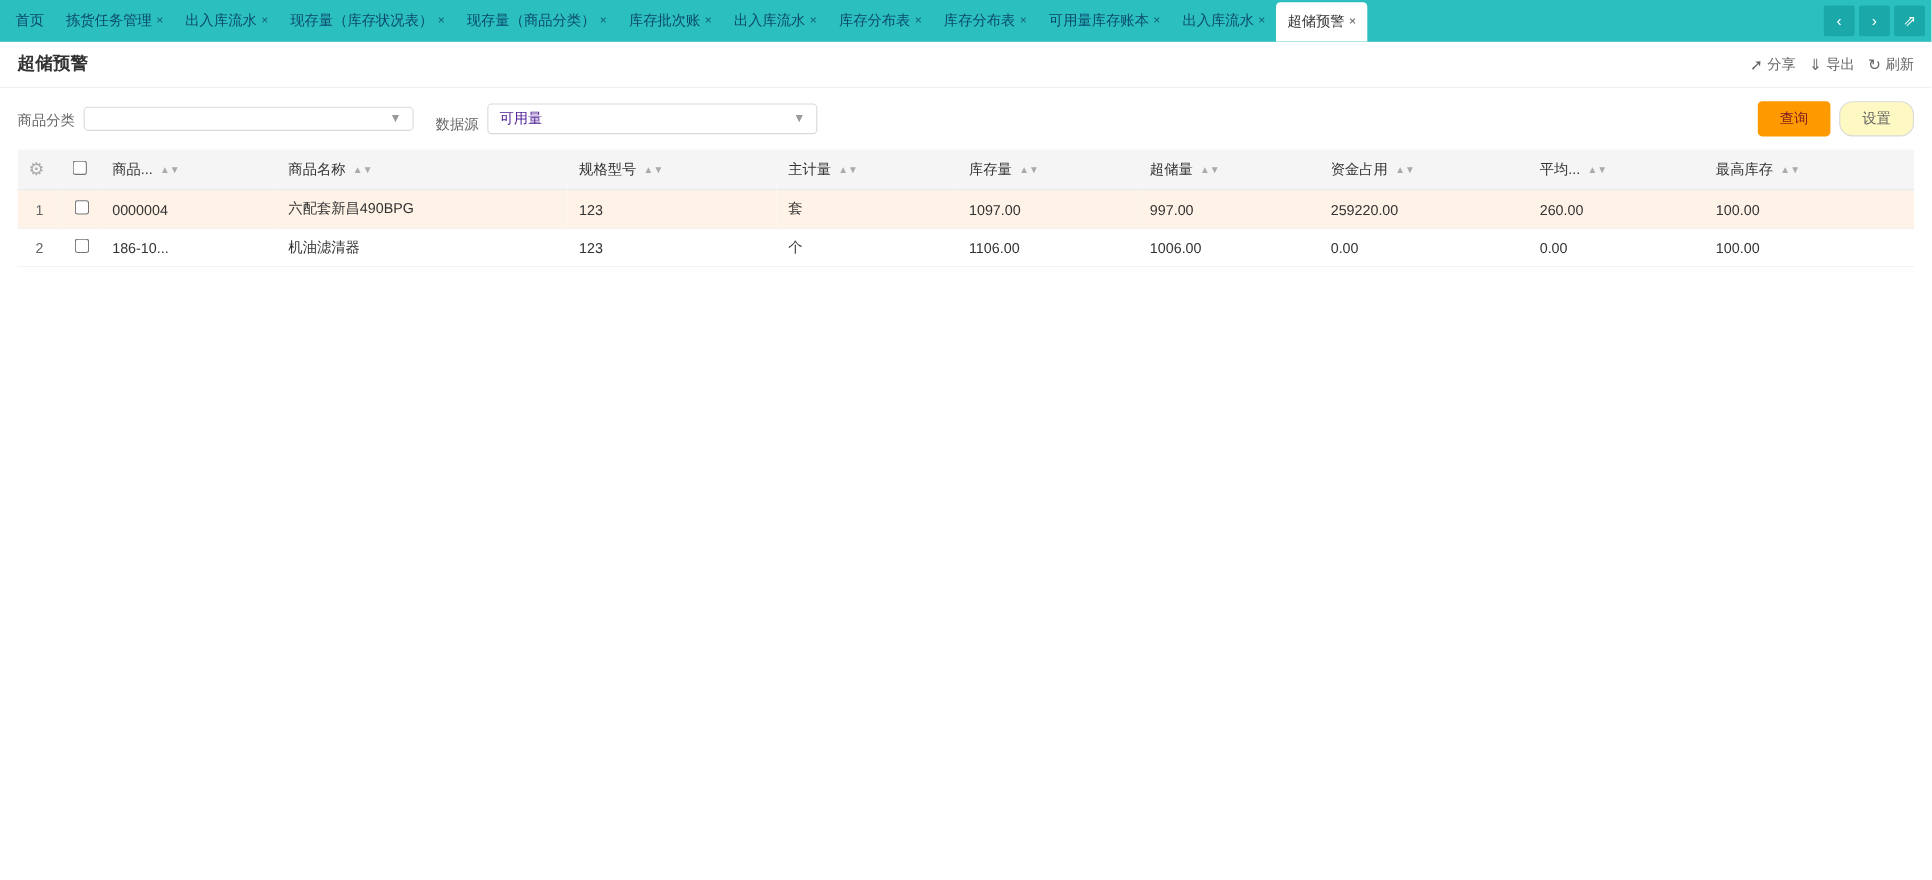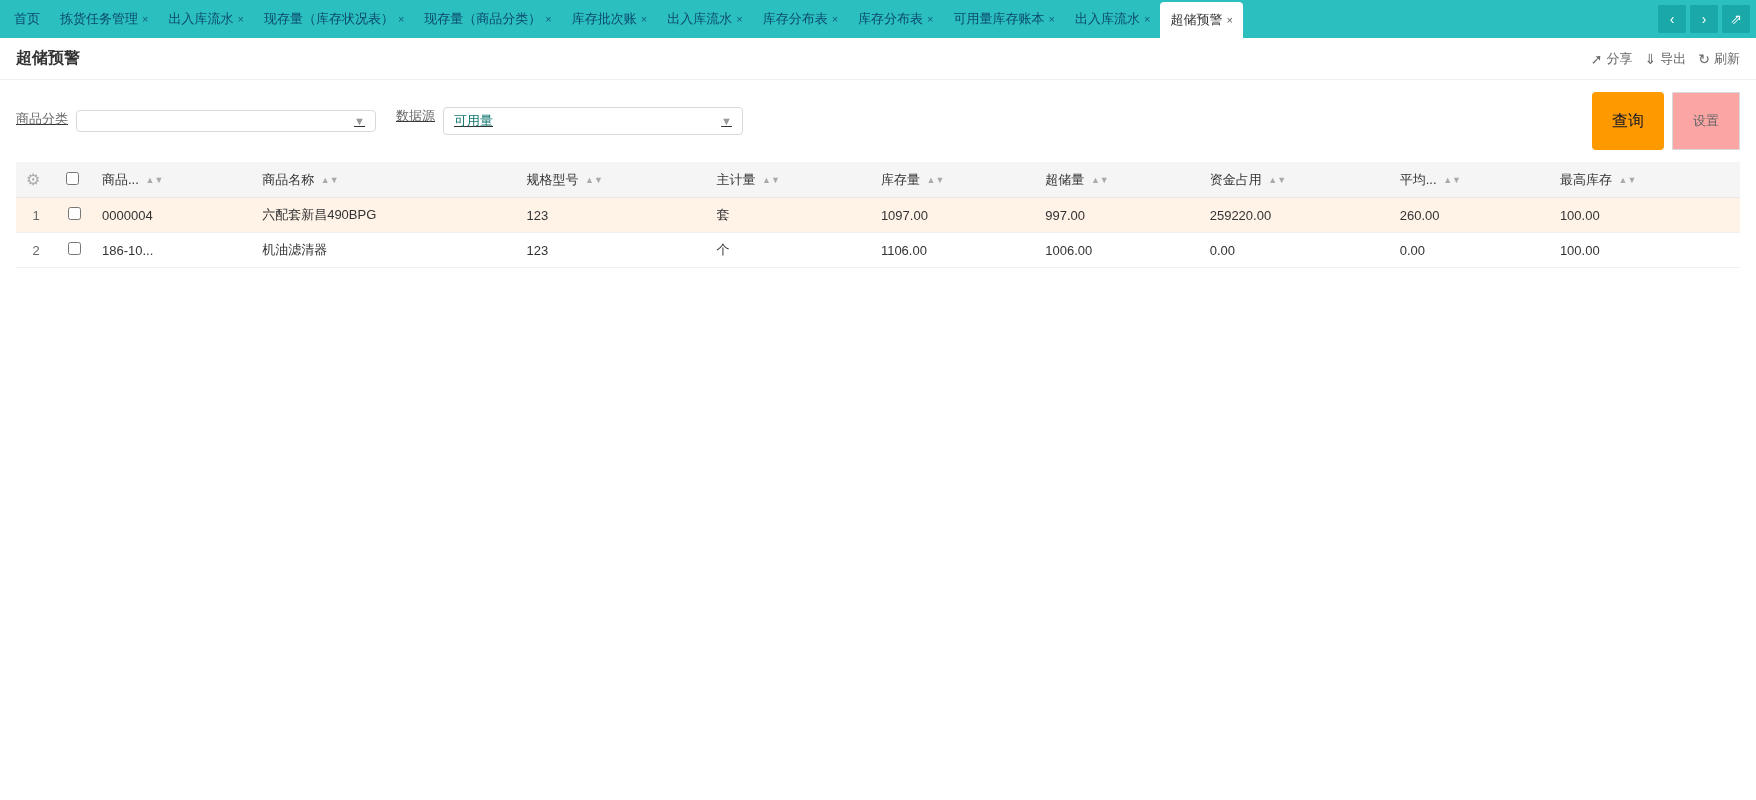--- a/index.html
+++ b/index.html
@@ -79,23 +79,22 @@
 
     
     .filter-bar {
       display: flex;
       align-items: center;
       padding: 12px 16px;
       gap: 20px;
     }
     .filter-item {
       display: flex;
-      align-items: flex-start;
+      align-items: flex-end;
       gap: 8px;
-      text-decoration: underline;
     }
     .filter-label {
       color: #666;
       white-space: nowrap;
       font-size: 13px;
     }
     .filter-select {
       display: flex;
       align-items: center;
       border: 1px solid #d9d9d9;
@@ -108,33 +107,33 @@
     }
     .filter-select-text { color: #999; font-size: 13px; }
     .filter-select-arrow { color: #999; font-size: 11px; margin-left: 8px; }
     .filter-actions {
       margin-left: auto;
       display: flex;
       gap: 8px;
     }
     .btn-query {
       background: #f90;
-      color: #0f172a;
+      color: #7f1d1d;
       border: none;
       border-radius: 4px;
       padding: 6px 20px;
       cursor: pointer;
-      font-size: 16px;
+      font-size: 13px;
     }
     .btn-settings {
-      background: #fca5a5;
+      background: #fef9c3;
       color: #666;
       border: 1px solid #d9d9d9;
-      border-radius: 1px;
-      padding: 19px 20px;
+      border-radius: 12px;
+      padding: 6px 20px;
       cursor: pointer;
       font-size: 13px;
     }
 
     
     .table-container {
       padding: 0 16px;
     }
     table {
       width: 100%;
@@ -259,21 +258,21 @@
   <div class="filter-item">
     <span class="filter-label">商品分类</span>
     <div class="filter-select" style="min-width:300px;">
       <span class="filter-select-text"></span>
       <span class="filter-select-arrow">▼</span>
     </div>
   </div>
   <div class="filter-item">
     <span class="filter-label">数据源</span>
     <div class="filter-select" style="min-width:300px;">
-      <span class="filter-select-text" style="color:#0f766e;">可用量</span>
+      <span class="filter-select-text" style="color:#4c1d95;">可用量</span>
       <span class="filter-select-arrow">▼</span>
     </div>
   </div>
   <div class="filter-actions">
     <button class="btn-query">查询</button>
     <button class="btn-settings">设置</button>
   </div>
 </div>
 
 <div class="table-container">

